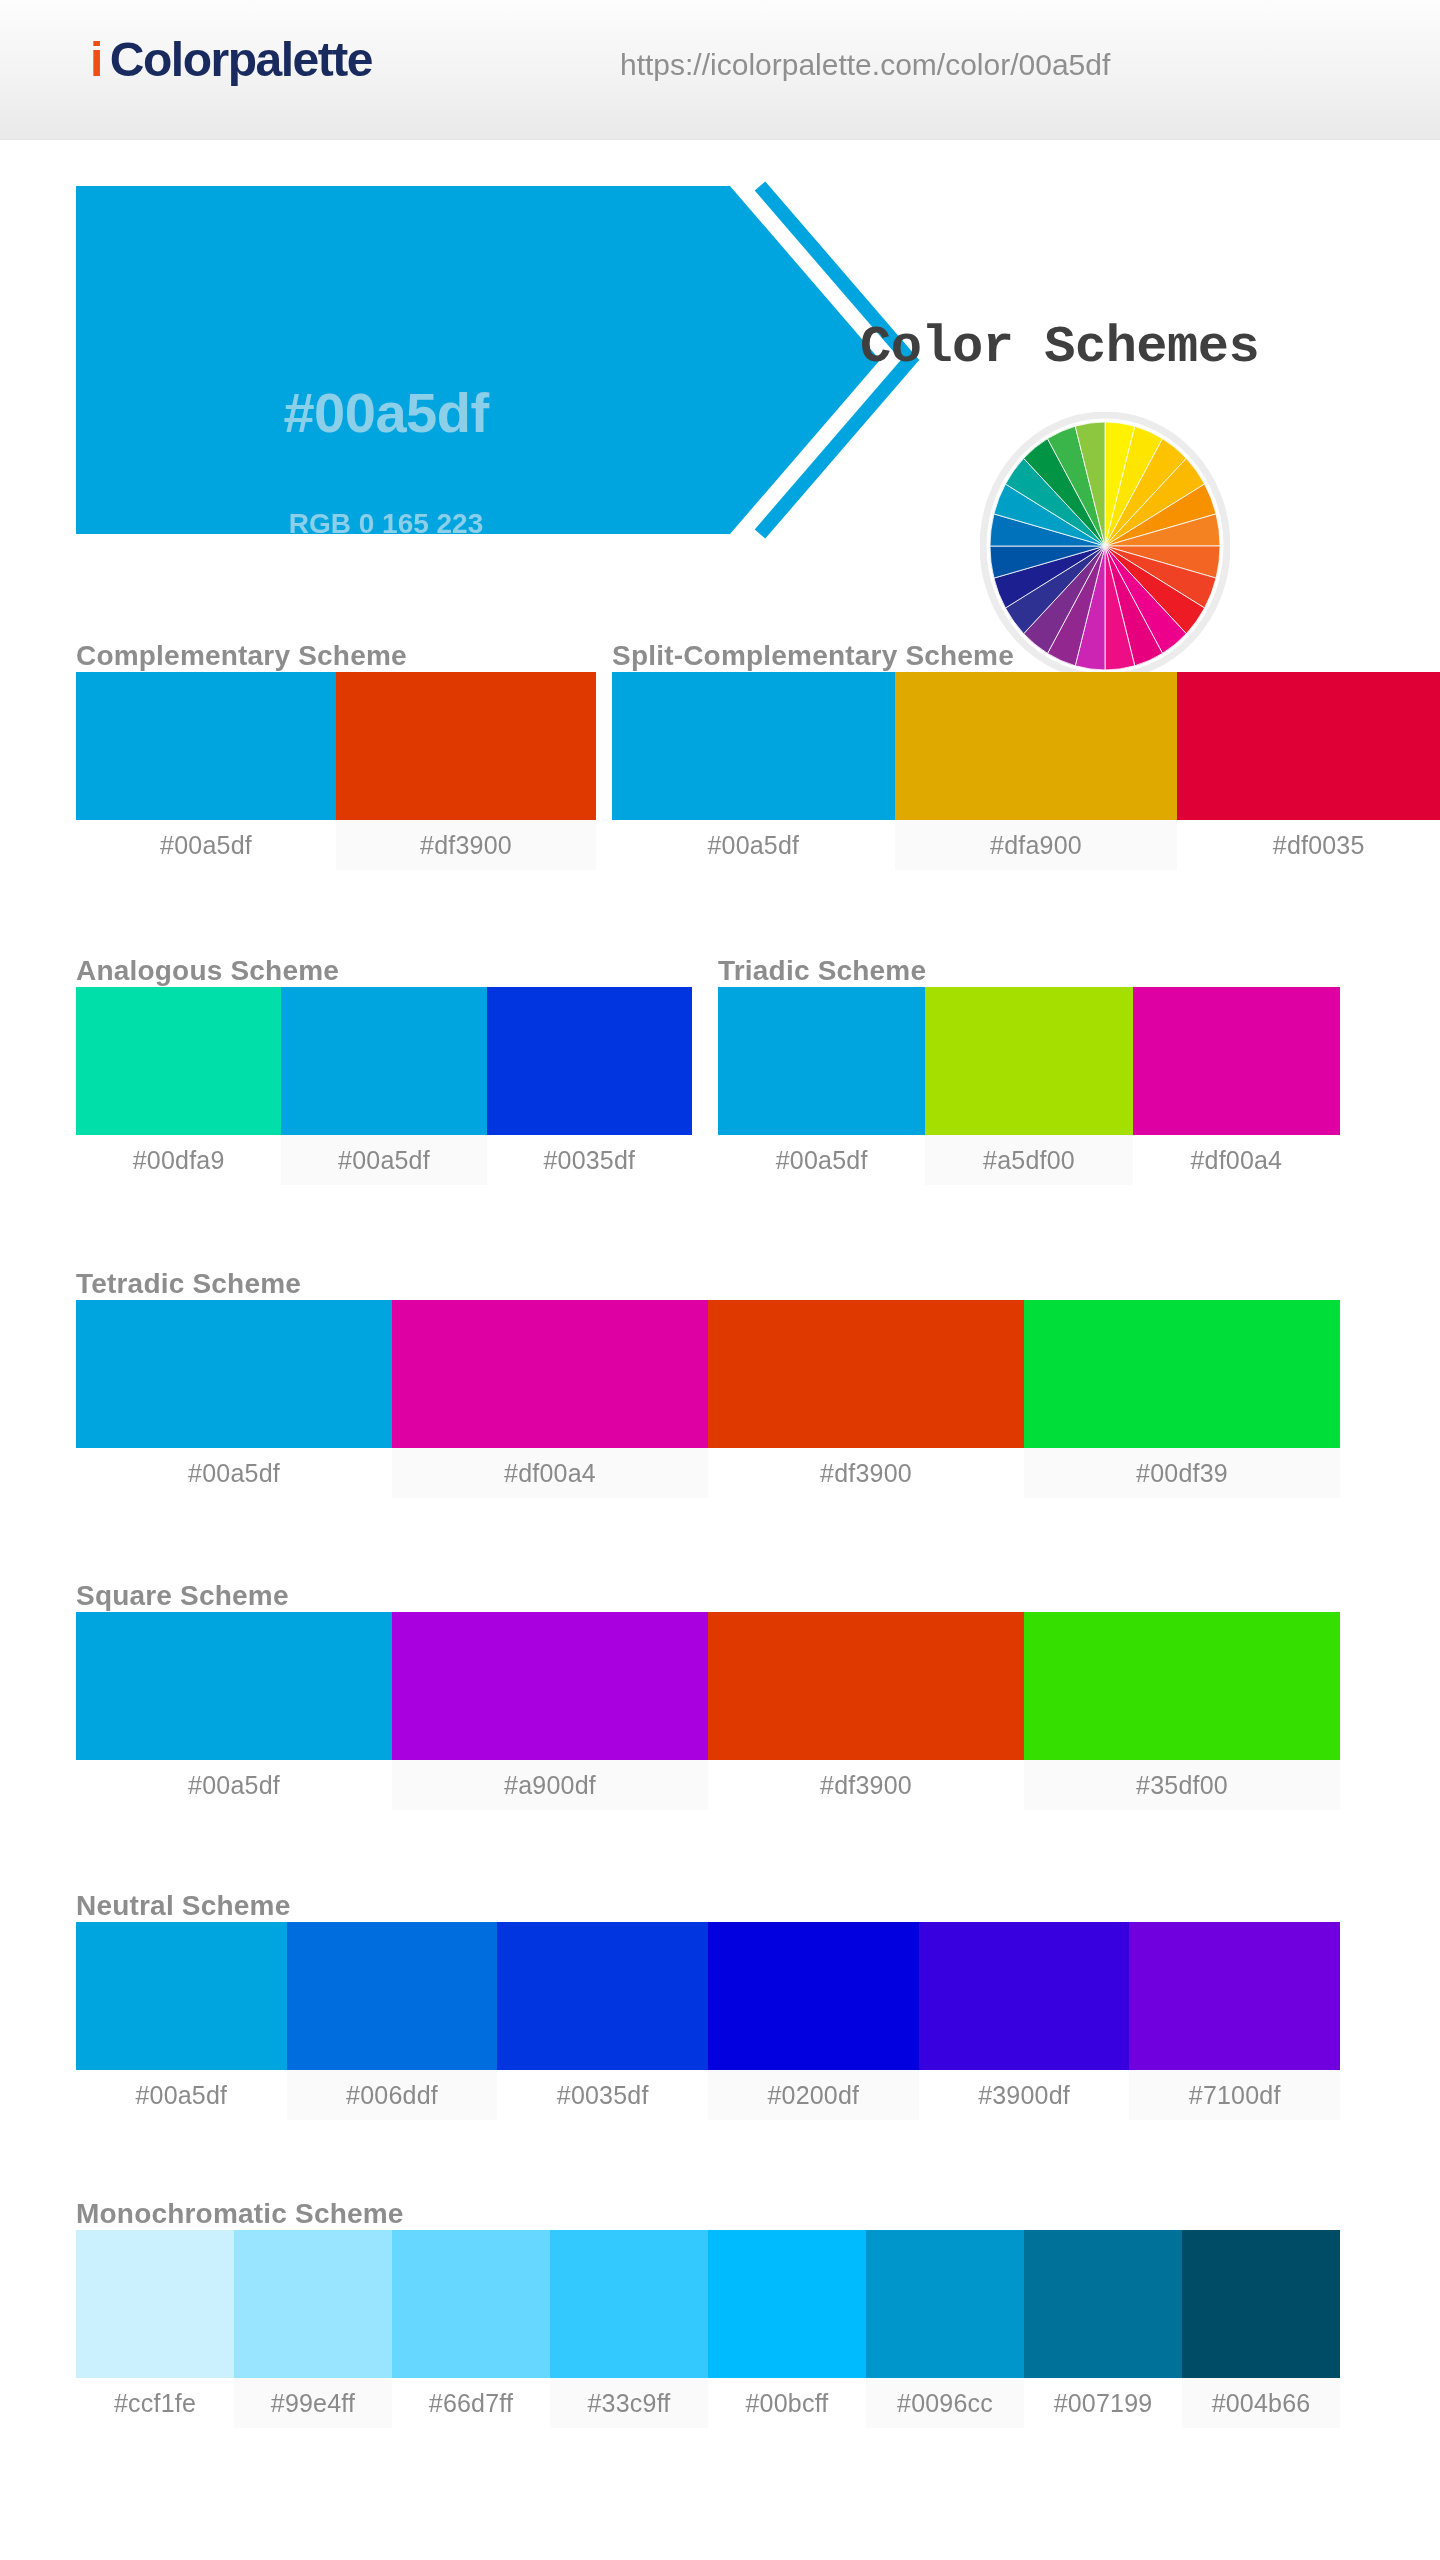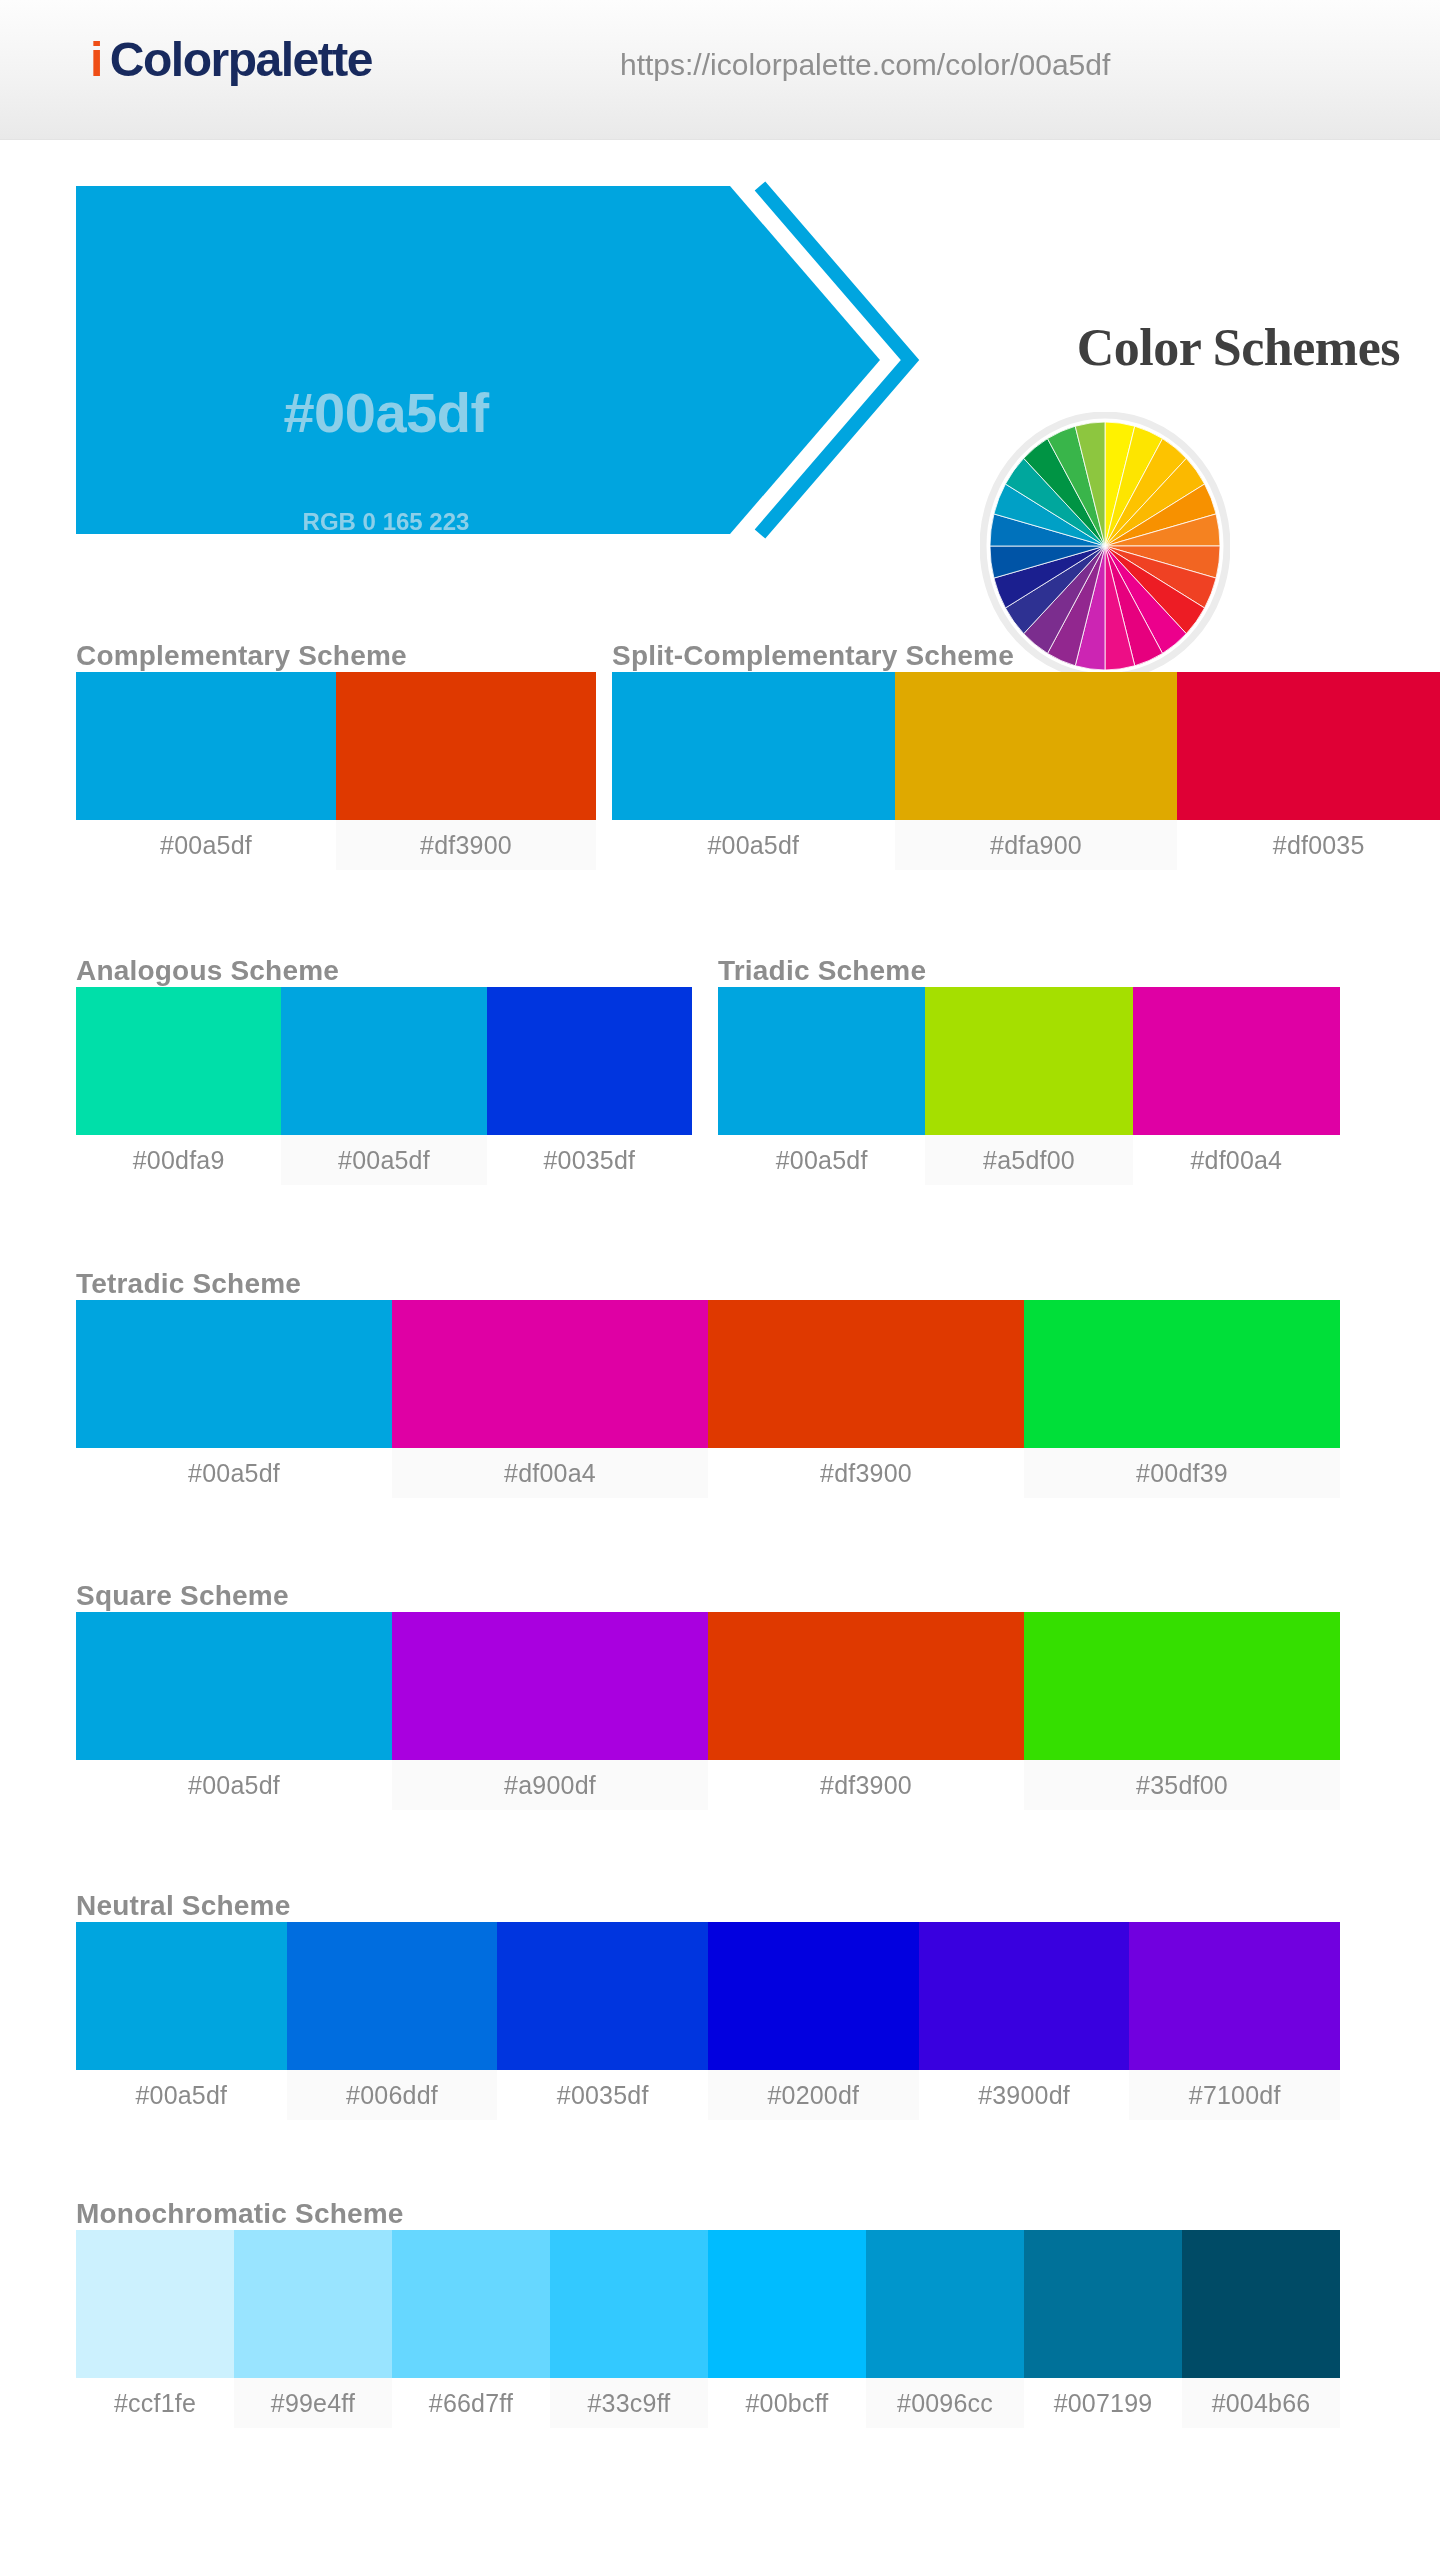--- a/index.html
+++ b/index.html
@@ -71,36 +71,36 @@
     font-weight: 700;
     color: #8ccfe9;
     letter-spacing: -0.5px;
     line-height: 1;
   }
   #hero-rgb-label {
     position: absolute;
     left: 76px; top: 370px;
     width: 620px;
     text-align: center;
-    font-size: 24px;
+    font-size: 28px;
     font-weight: 700;
     color: #8ccfe9;
     letter-spacing: 0px;
     line-height: 1;
   }
   #schemes-title {
     position: absolute;
     left: 860px; top: 182px;
     width: 540px;
-    text-align: right;
+    text-align: left;
     font-size: 52px;
     font-weight: 700;
     color: #3f3f3f;
     letter-spacing: -0.5px;
-    font-family: Liberation Serif, serif;
+    font-family: Liberation Mono, monospace;
     line-height: 1;
     white-space: nowrap;
   }
   #color-wheel {
     position: absolute;
     left: 980px; top: 272px;
   }
 
   
   .scheme-block { position: absolute; }

